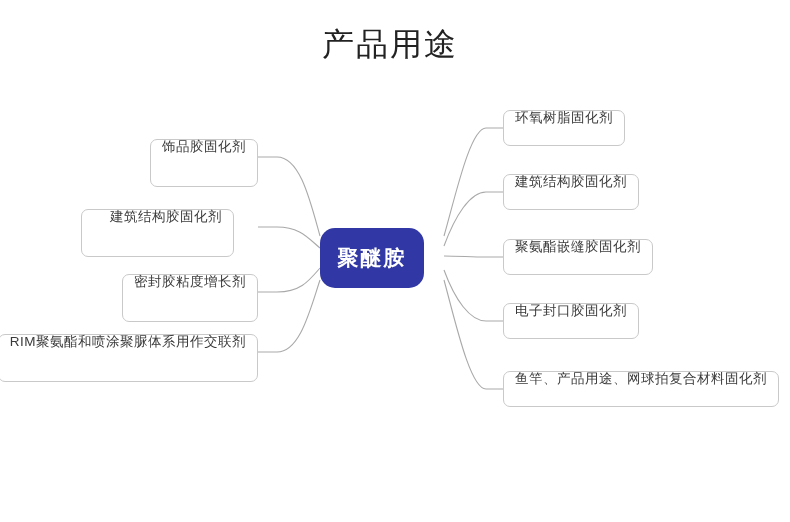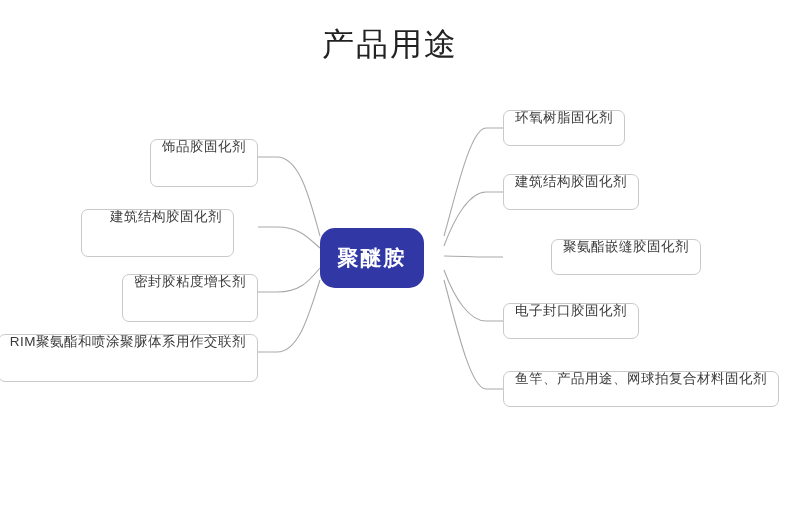--- a/index.html
+++ b/index.html
@@ -122,21 +122,21 @@
   </div>
 
   <div class="node node-right" style="left:503px; top:110px;">
     <span>环氧树脂固化剂</span>
   </div>
 
   <div class="node node-right" style="left:503px; top:174px;">
     <span>建筑结构胶固化剂</span>
   </div>
 
-  <div class="node node-right" style="left:503px; top:239px;margin-left:48px;">
+  <div class="node node-right" style="left:503px; top:239px;">
     <span>聚氨酯嵌缝胶固化剂</span>
   </div>
 
   <div class="node node-right" style="left:503px; top:303px;">
     <span>电子封口胶固化剂</span>
   </div>
 
   <div class="node node-right" style="left:503px; top:371px;">
     <span>鱼竿、产品用途、网球拍复合材料固化剂</span>
   </div>

